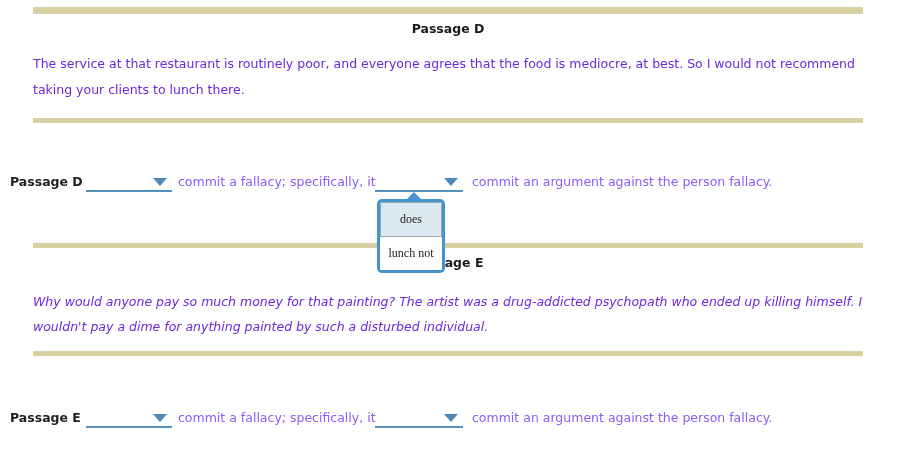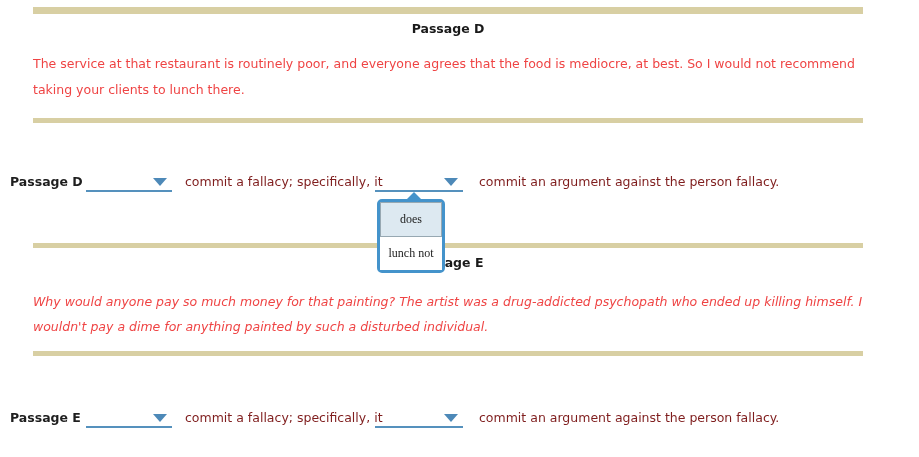--- a/index.html
+++ b/index.html
@@ -31,32 +31,32 @@
     font-size: 12.5px;
     font-weight: bold;
     color: #1a1a1a;
   }
   .passage-body {
     position: absolute;
     left: 33px;
     width: 836px;
     font-size: 12.5px;
     line-height: 26px;
-    color: #ef4444;
+    color: #6d28d9;
   }
   .question-row {
     position: absolute;
     left: 10px;
     height: 20px;
     width: 900px;
     font-size: 12.5px;
   }
   .question-row > * { position: absolute; top: 0; }
   .q-label { font-weight: bold; white-space: nowrap; left: 0; }
-  .q-clause { white-space: nowrap; color: #7f1d1d; margin-left: 7px; }
+  .q-clause { white-space: nowrap; color: #8b5cf6; }
   .dd-trigger {
     display: inline-block;
     height: 18px;
     border-bottom: 2px solid #5591bd;
     cursor: pointer;
   }
   .dd-trigger .caret {
     position: absolute;
     right: 5px;
     bottom: 4px;

